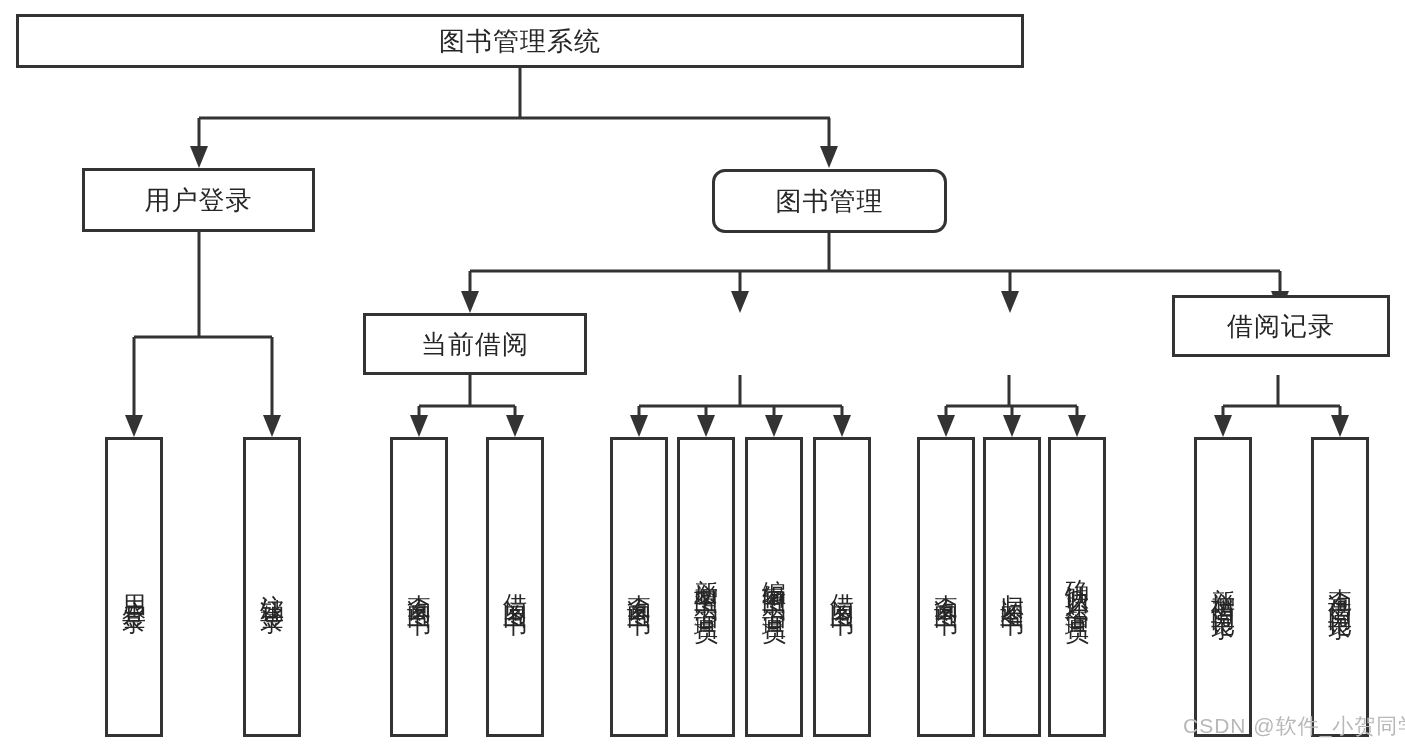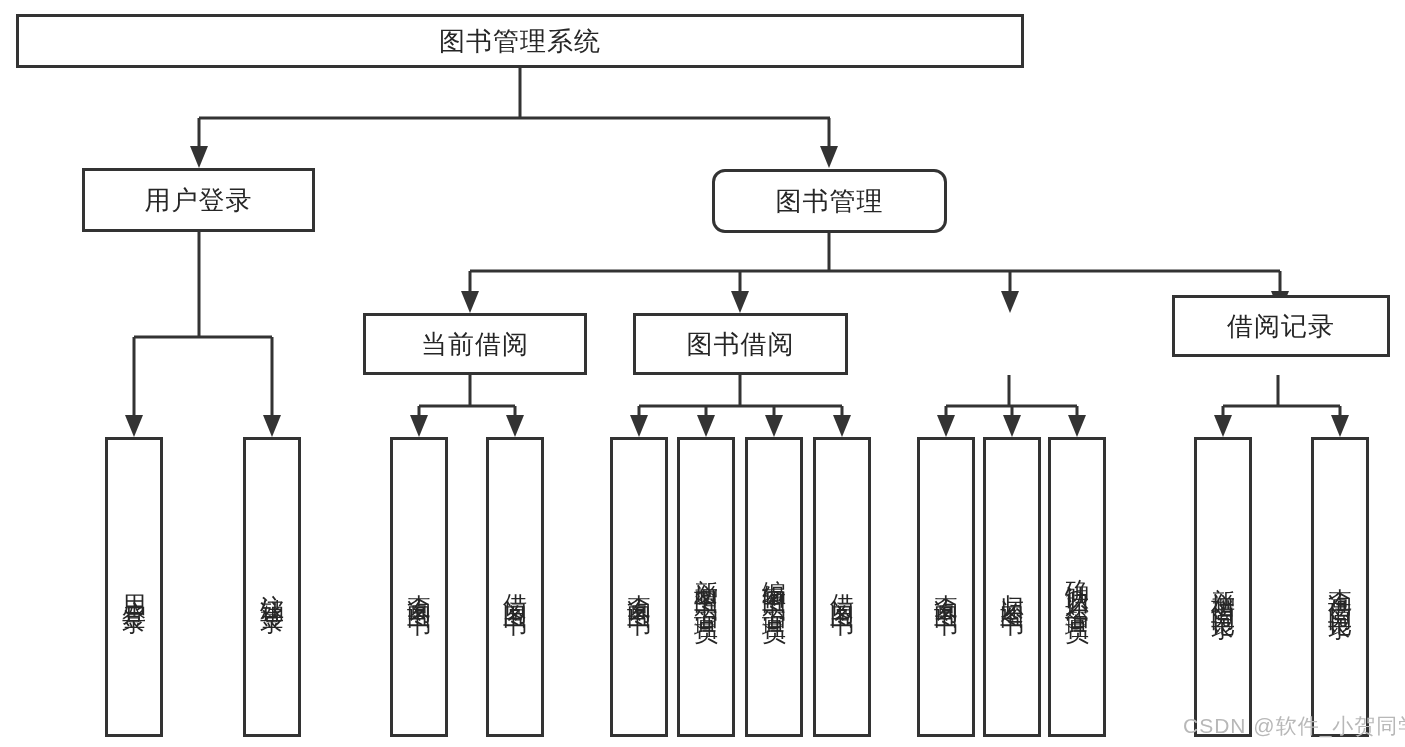--- a/index.html
+++ b/index.html
@@ -124,23 +124,20 @@
   <div class="node hbox" id="box-user-login">
     <span>用户登录</span>
   </div>
   <div class="node hbox" id="box-book-mgmt">
     <span>图书管理</span>
   </div>
 
   <div class="node hbox" id="box-new-books">
     <span>当前借阅</span>
   </div>
-  <div class="node hbox" id="box-book-borrow">
-    <span>图书借阅</span>
-  </div>
   <div class="node hbox" id="box-borrow-records">
     <span>借阅记录</span>
   </div>
 
   <div class="node vbox" id="leaf-user-login">
     <span class="vtext">用户登录</span>
   </div>
   <div class="node vbox" id="leaf-logout">
     <span class="vtext">注销登录</span>
   </div>

